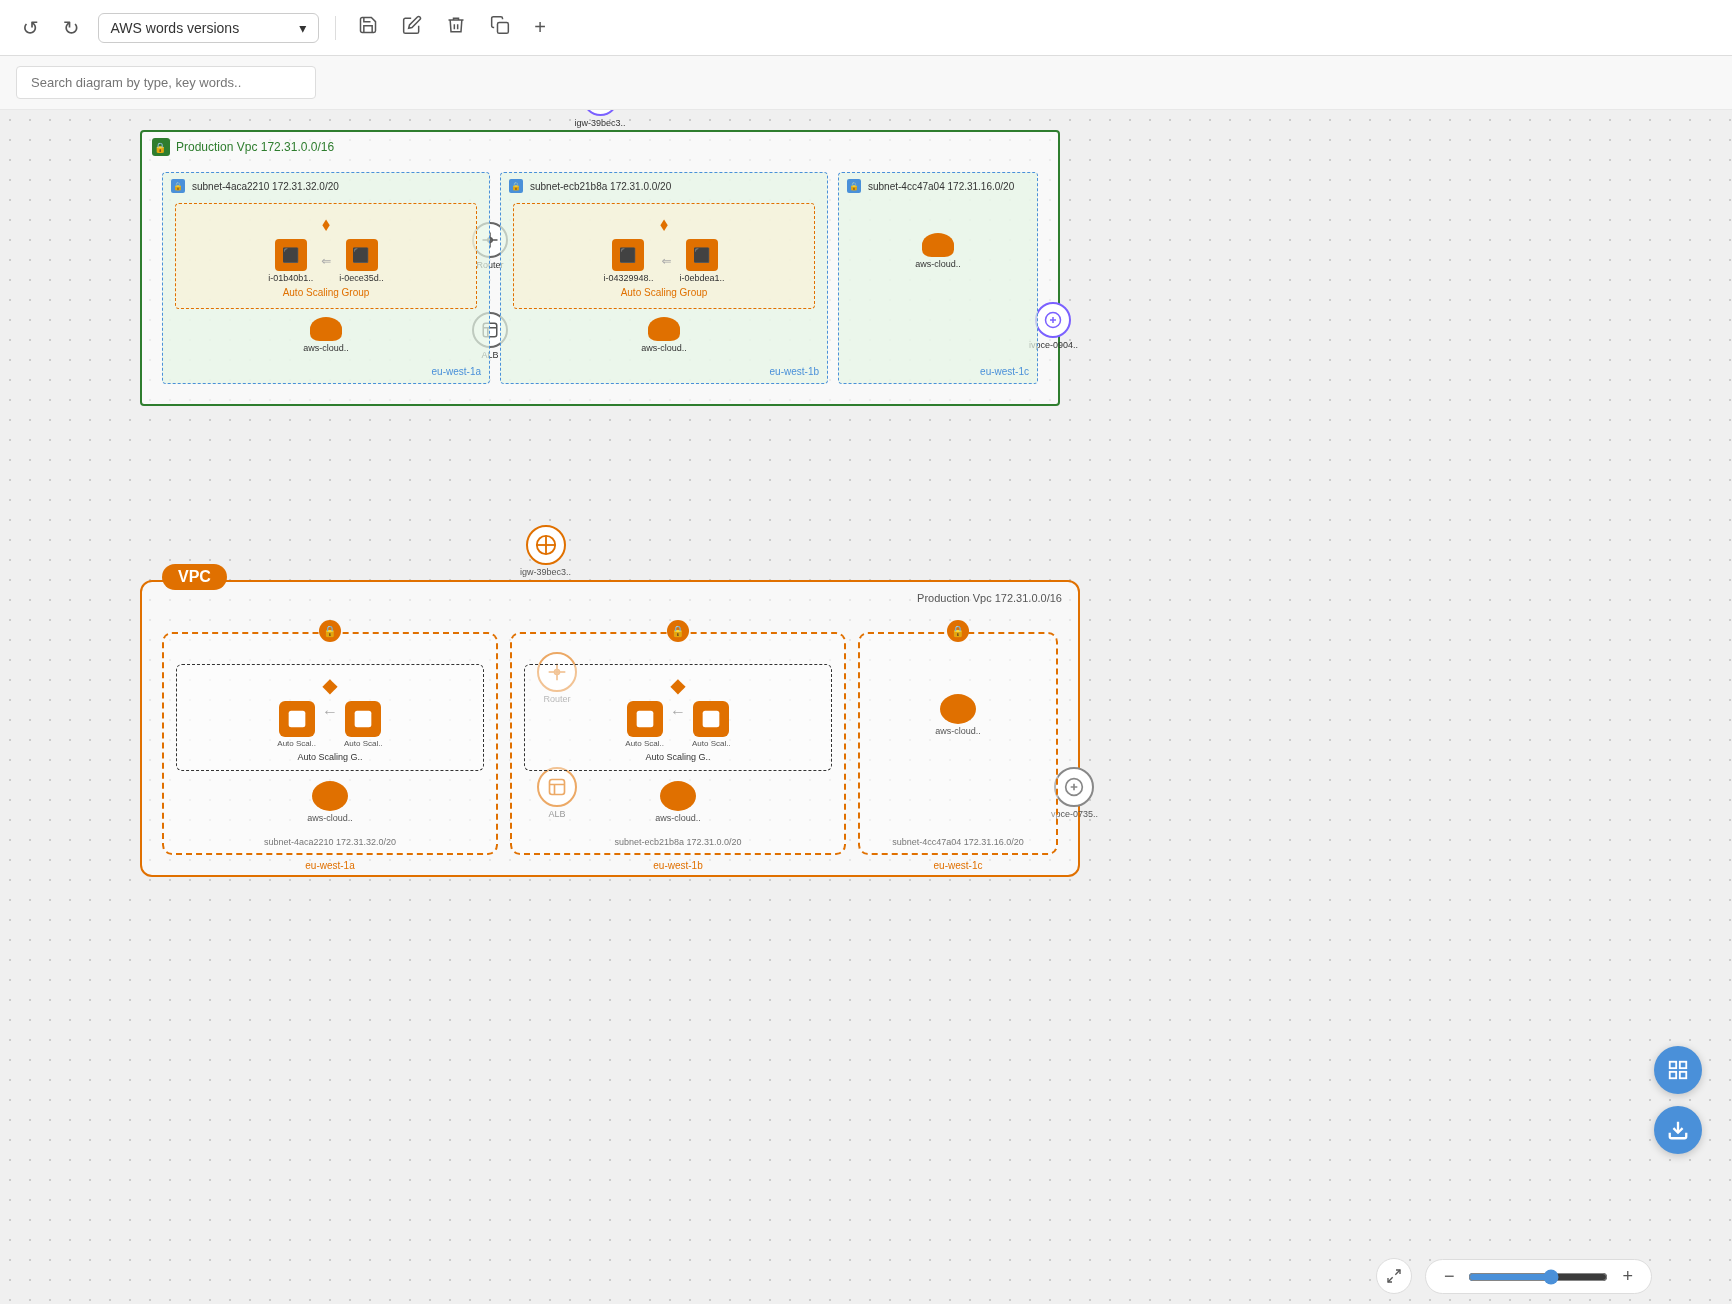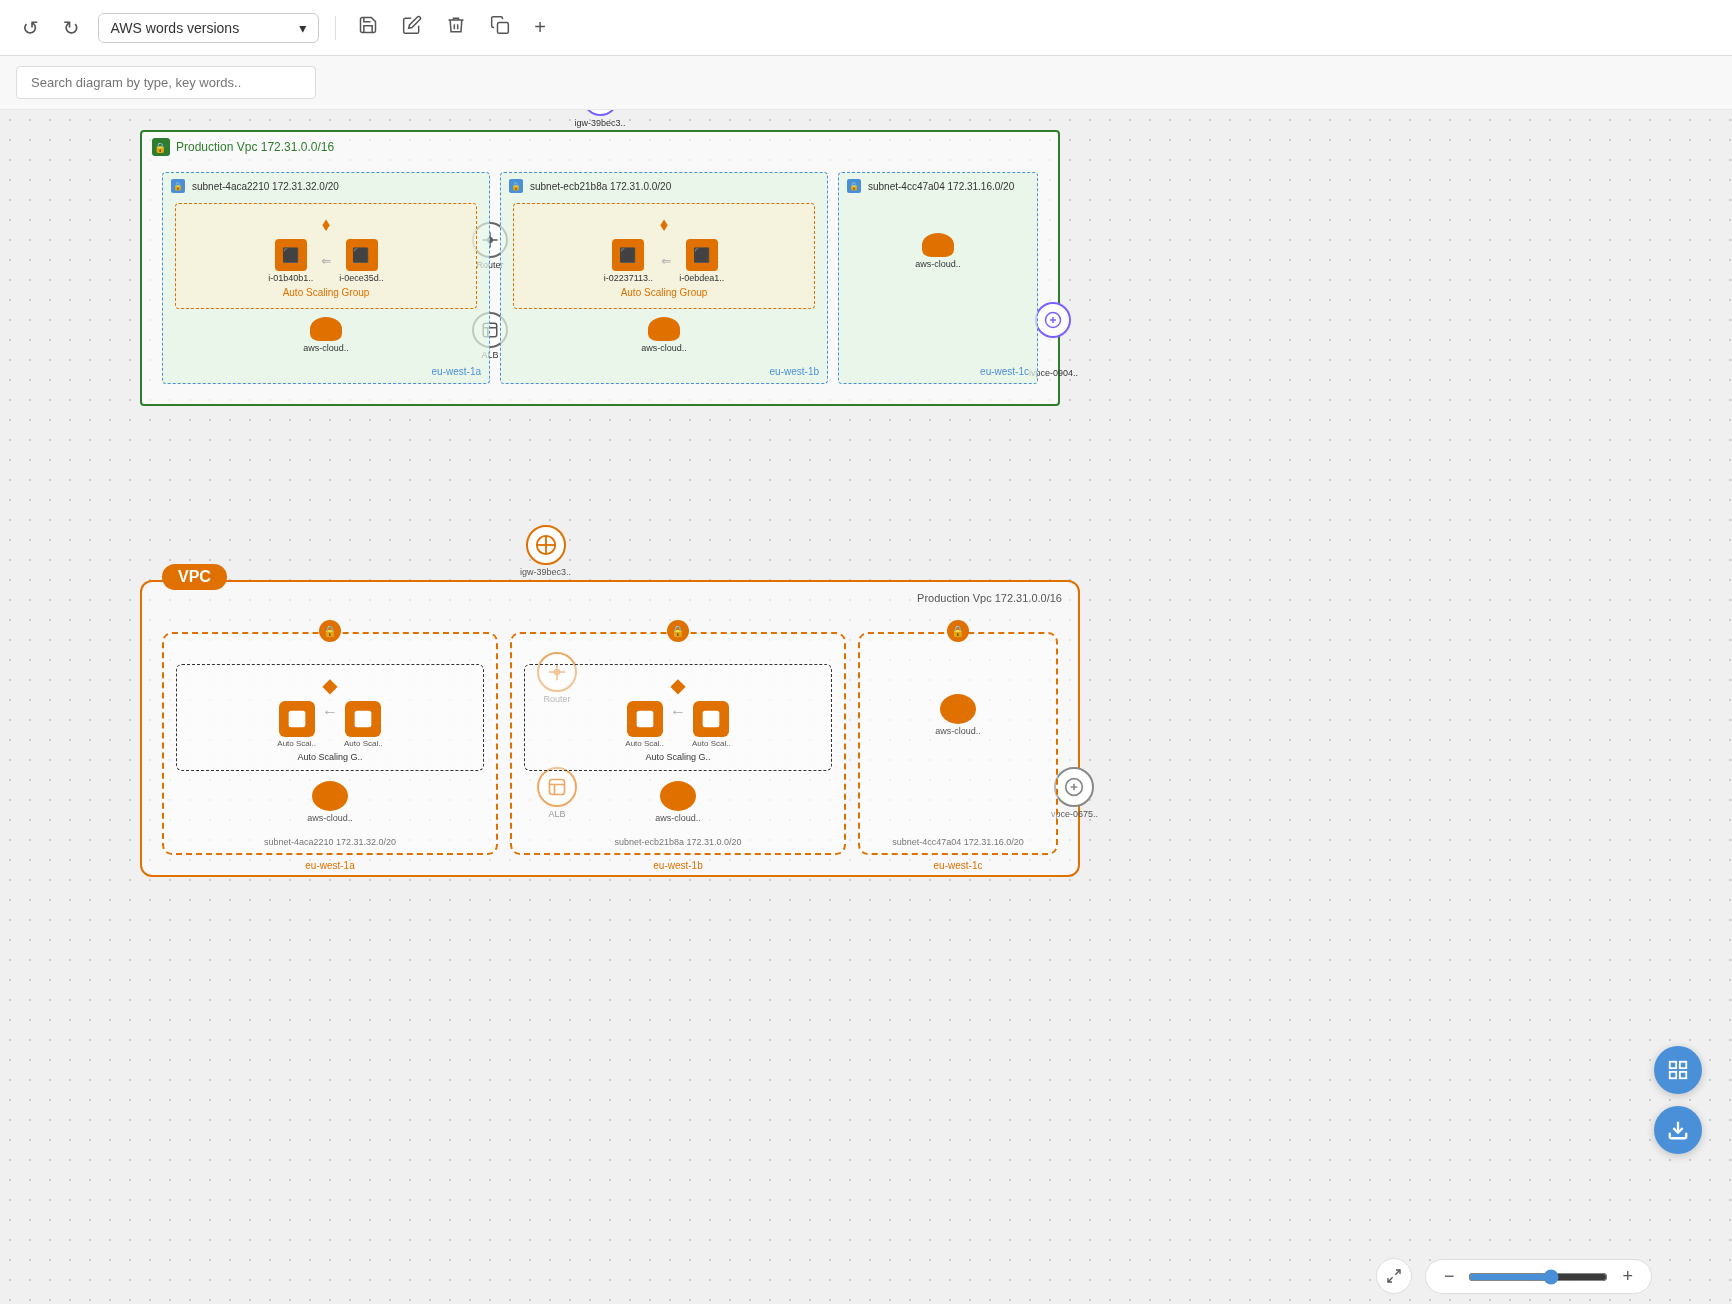--- a/index.html
+++ b/index.html
@@ -458,21 +458,20 @@
     }
     .d1-alb {
       position: absolute;
       top: 140px;
       left: 310px;
     }
     .d1-vpce {
       position: absolute;
       top: 130px;
       right: -40px;
-      gap: 28px;
     }
 
     
     .d2-igw {
       position: absolute;
       top: -55px;
       left: 380px;
     }
     .d2-router {
       position: absolute;
@@ -632,21 +631,21 @@
           <div class="subnet-box">
             <div class="subnet-label-top">
               <div class="lock-icon-blue">🔒</div>
               <span style="font-size:10px; margin-left:3px;">subnet-ecb21b8a 172.31.0.0/20</span>
             </div>
             <div class="asg-box">
               <div style="text-align:center; color:#e07000; font-size:18px; margin-bottom:4px;">⬧</div>
               <div class="ec2-row">
                 <div class="flex-col">
                   <div class="ec2-icon">⬛</div>
-                  <div class="ec2-label">i-02237113..</div>
+                  <div class="ec2-label">i-04329948..</div>
                 </div>
                 <div style="color:#aaa; font-size:12px;">⇐</div>
                 <div class="flex-col">
                   <div class="ec2-icon">⬛</div>
                   <div class="ec2-label">i-0ebdea1..</div>
                 </div>
               </div>
               <div class="asg-label">Auto Scaling Group</div>
             </div>
             <div class="aws-cloud-icon">
@@ -710,21 +709,21 @@
         <div style="font-size:9px;color:#555;margin-top:2px;">ALB</div>
       </div>
 
       <div class="d2-vpce gateway2-node">
         <div style="width:40px;height:40px;border-radius:50%;border:2px solid #888;background:white;display:flex;align-items:center;justify-content:center;">
           <svg width="20" height="20" viewBox="0 0 24 24" fill="none" stroke="#888" stroke-width="2">
               <circle cx="12" cy="12" r="10"></circle>
               <path d="M12 8v8M8 12h8"></path>
             </svg>
         </div>
-        <div style="font-size:9px;color:#555;margin-top:2px;">vpce-0675..</div>
+        <div style="font-size:9px;color:#555;margin-top:2px;">vpce-0735..</div>
       </div>
 
       <div class="subnet2-row">
 
         <div class="subnet2-box">
           <div class="subnet2-label-top">
             <div class="lock2-icon">🔒</div>
           </div>
           <div class="asg2-box">
             <div style="text-align:center; color:#e07000; font-size:20px; margin-bottom:4px;">◆</div>

